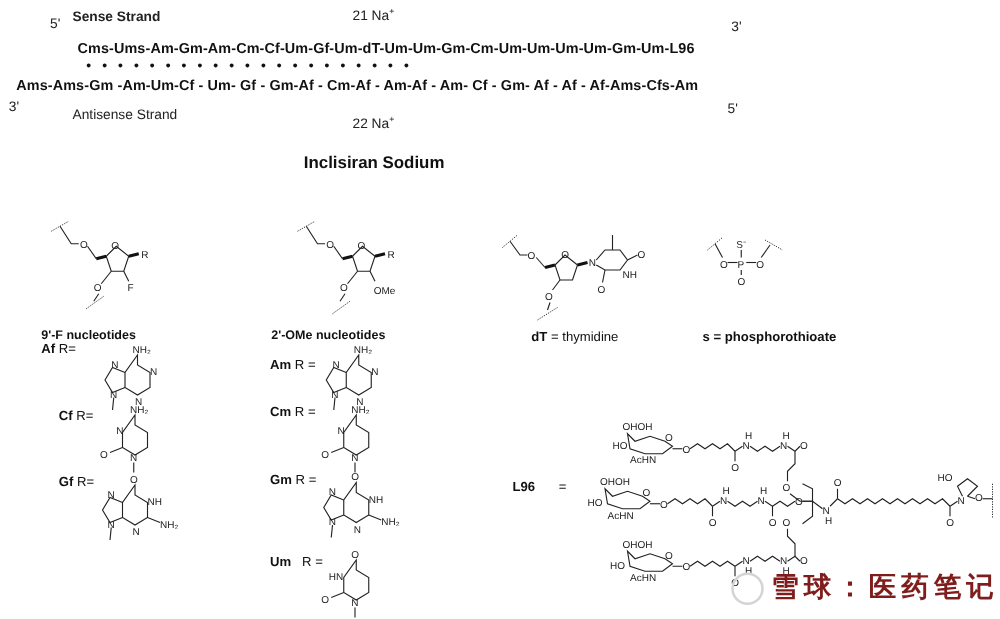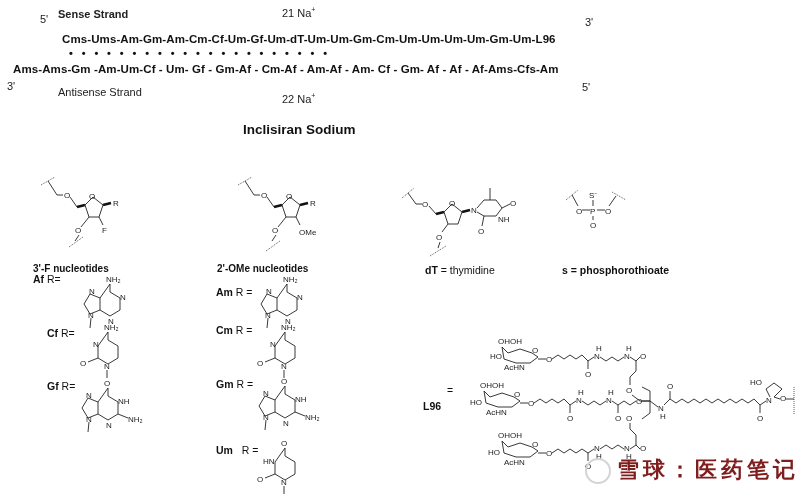--- a/index.html
+++ b/index.html
@@ -69,21 +69,21 @@
   <path class="bold-ln" d="M68 30 L76 28"></path>
   <text x="78" y="31">R</text>
   <path class="ln" d="M54 42 L46 52"></path>
   <text x="40" y="58">O</text>
   <path class="ln" d="M64 42 L68 50"></path>
   <text x="67" y="60">OMe</text>
   <path class="ln" d="M44 60 L40 66"></path>
   <path class="wavy" d="M34 76 L48 66"></path>
 </svg>
 
-<div class="abs cap" style="left:33px;top:263px;">3'-F nucleotides</div>
+<div class="abs cap" style="left:33px;top:263px;">9'-F nucleotides</div>
 <div class="abs cap" style="left:217px;top:263px;">2'-OMe nucleotides</div>
 
 <div class="abs rlab" style="left:33px;top:273px;"><b>Af</b> <span>R=</span></div>
 <div class="abs rlab" style="left:47px;top:327px;"><b>Cf</b> <span>R=</span></div>
 <div class="abs rlab" style="left:47px;top:380px;"><b>Gf</b> <span>R=</span></div>
 
 <div class="abs rlab" style="left:216px;top:273px;margin-top:13px;"><b>Am</b> <span>R =</span></div>
 <div class="abs rlab" style="left:216px;top:324px;"><b>Cm</b> <span>R =</span></div>
 <div class="abs rlab" style="left:216px;top:378px;"><b>Gm</b> <span>R =</span></div>
 <div class="abs rlab" style="left:216px;top:444px;text-align:right;"><b>Um</b>&nbsp;&nbsp; <span>R =</span></div>
@@ -200,21 +200,21 @@
     <text x="29" y="10">S⁻</text>
   <path class="ln" d="M33 28 L33 32"></path>
     <text x="30" y="40">O</text>
   <path class="ln" d="M37 22 L45 22"></path>
   <text x="45" y="26">O</text>
   <path class="ln" d="M49 18 L56 8"></path>
   <path class="wavy" d="M52 4 L66 12"></path>
 </svg>
 <div class="abs rlab" style="left:562px;top:264px;font-weight:bold;"><span>s</span> <span>= phosphorothioate</span></div>
 
-<div class="abs rlab" style="left:423px;top:384px;margin-top:16px;"><b>L96</b></div>
+<div class="abs rlab" style="left:410px;top:384px;"><b>L96</b></div>
 <div class="abs rlab" style="left:447px;top:384px;">=</div>
 
 <svg style="left:470px;top:335px;" width="330" height="140">
 
   <text x="28" y="9">OH</text>
     <text x="40" y="9">OH</text>
   <path class="ln" d="M32 12 L38 18 L50 14 L62 18 L68 22 L60 28 L46 28 L34 24 Z"></path>
   <text x="62" y="18">O</text>
   <text x="20" y="24">HO</text>
   <text x="34" y="35">AcHN</text>

